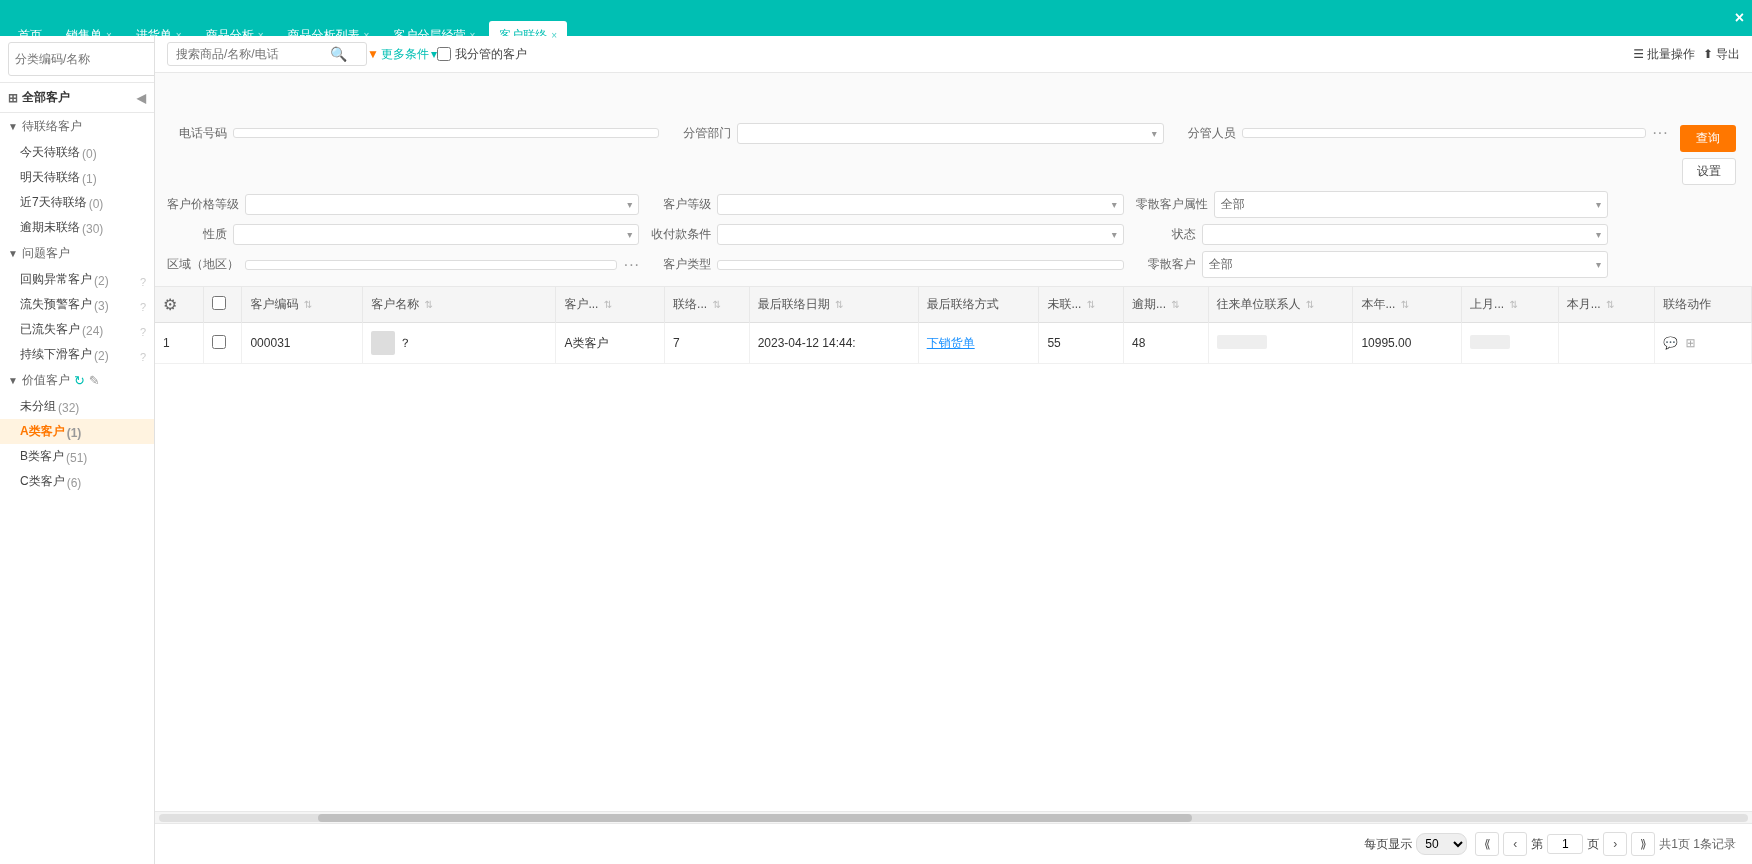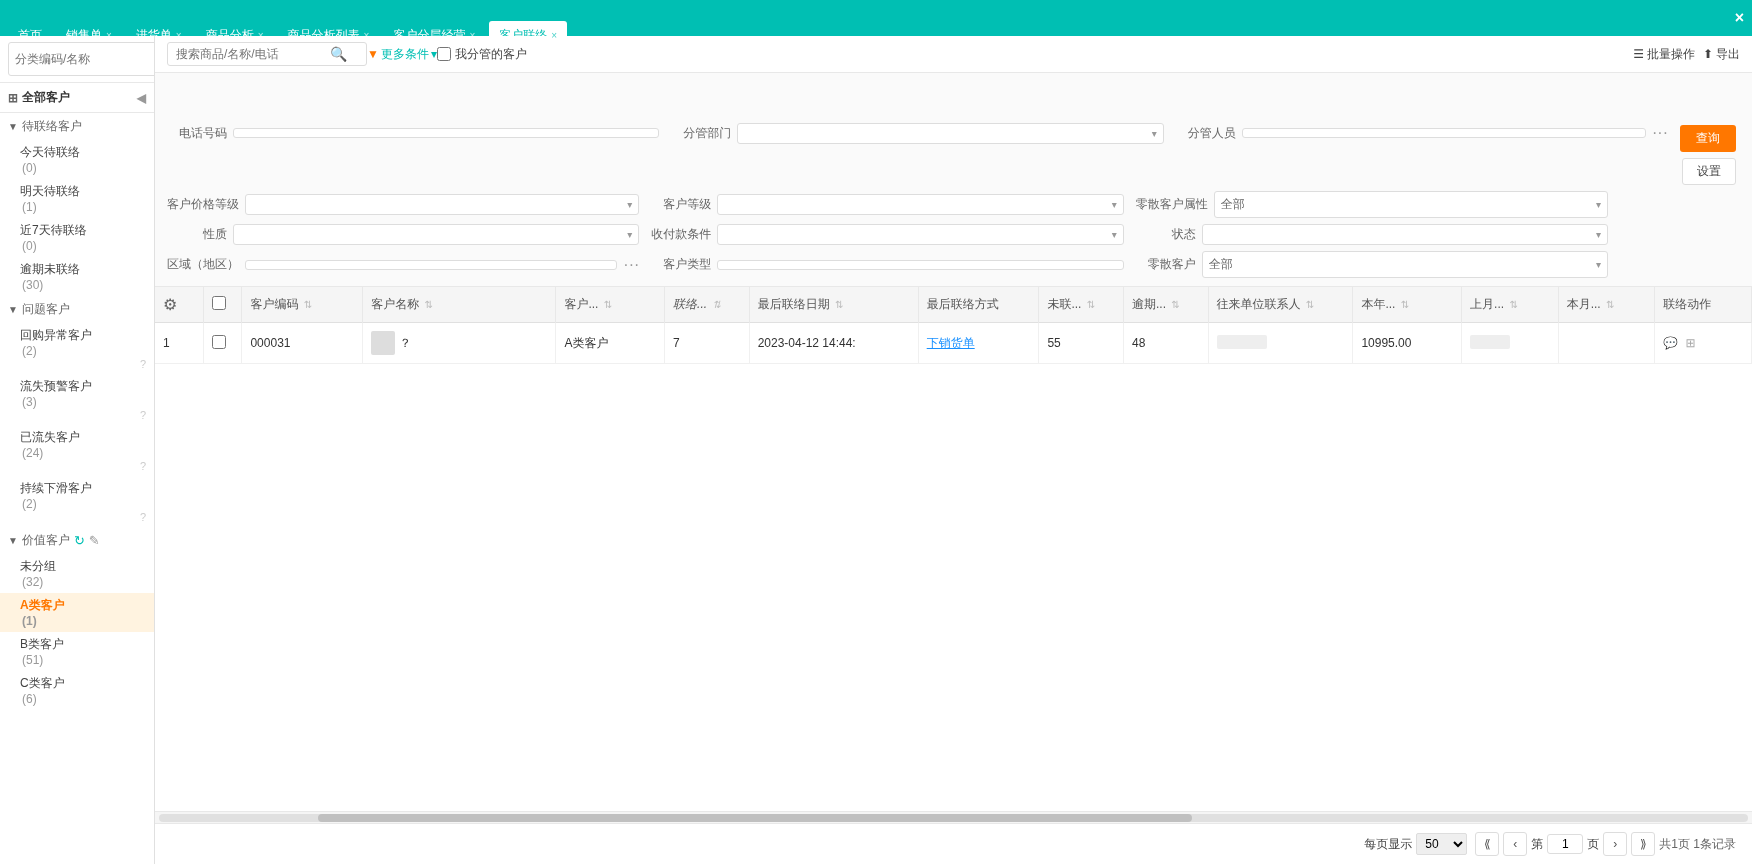--- a/index.html
+++ b/index.html
@@ -42,21 +42,21 @@
       font-size: 13px; color: #333; border-bottom: 1px solid #e8e8e8;
     }
     .sidebar-header .grid-icon { margin-right: 4px; color: #666; }
     .sidebar-header .collapse-icon { margin-left: auto; color: #999; cursor: pointer; }
     .sidebar-section-title {
       display: flex; align-items: center; padding: 5px 8px; color: #666;
       font-size: 12px; cursor: pointer; user-select: none;
     }
     .sidebar-section-title .arrow { margin-right: 4px; font-size: 10px; }
     .sidebar-item {
-      padding: 4px 8px 4px 20px; color: #444; cursor: pointer; display: flex; align-items: flex-start; flex-direction: column;
+      padding: 4px 8px 4px 20px; color: #444; cursor: pointer; display: flex; align-items: flex-end;
     }
     .sidebar-item.active { background: #fff3e0; color: #ff7700; font-weight: bold; }
     .sidebar-item .count { color: #999; margin-left: 2px; }
     .sidebar-item .help-icon { margin-left: auto; color: #ccc; font-size: 11px; }
 
     
     .content { flex: 1; display: flex; flex-direction: column; overflow: hidden; }
 
     
     .filter-bar {
@@ -126,21 +126,21 @@
 
     
     .pagination {
       display: flex; align-items: center; padding: 8px 16px; background: #fff;
       border-top: 1px solid #e8e8e8; justify-content: flex-end; gap: 8px;
     }
     .pagination .page-size-select {
       display: flex; align-items: center; gap: 4px; color: #444;
     }
     .pagination .page-size-select select {
-      border: 1px solid #ddd; border-radius: 2px; padding: 2px 4px; font-size: 12px;
+      border: 1px solid #ddd; border-radius: 9px; padding: 2px 4px; font-size: 12px;
     }
     .pagination .nav-btns { display: flex; align-items: center; gap: 4px; color: #444; }
     .pagination .nav-btn {
       width: 24px; height: 24px; display: flex; align-items: center; justify-content: center;
       border: 1px solid #ddd; border-radius: 3px; cursor: pointer; color: #555;
     }
     .pagination .page-input {
       border: 1px solid #ddd; border-radius: 3px; width: 36px; text-align: center;
       padding: 2px 4px; font-size: 12px;
     }
@@ -423,21 +423,21 @@
               <span class="sort-icon">⇅</span>
             </th>
             <th style="width:160px;">
               <span>客户名称</span>
               <span class="sort-icon">⇅</span>
             </th>
             <th style="width:90px;">
               <span>客户...</span>
               <span class="sort-icon">⇅</span>
             </th>
-            <th style="width:70px;font-style:italic;">
+            <th style="width:70px;">
               <span>联络...</span>
               <span class="sort-icon">⇅</span>
             </th>
             <th style="width:140px;">
               <span>最后联络日期</span>
               <span class="sort-icon">⇅</span>
             </th>
             <th style="width:100px;">
               <span>最后联络方式</span>
             </th>

